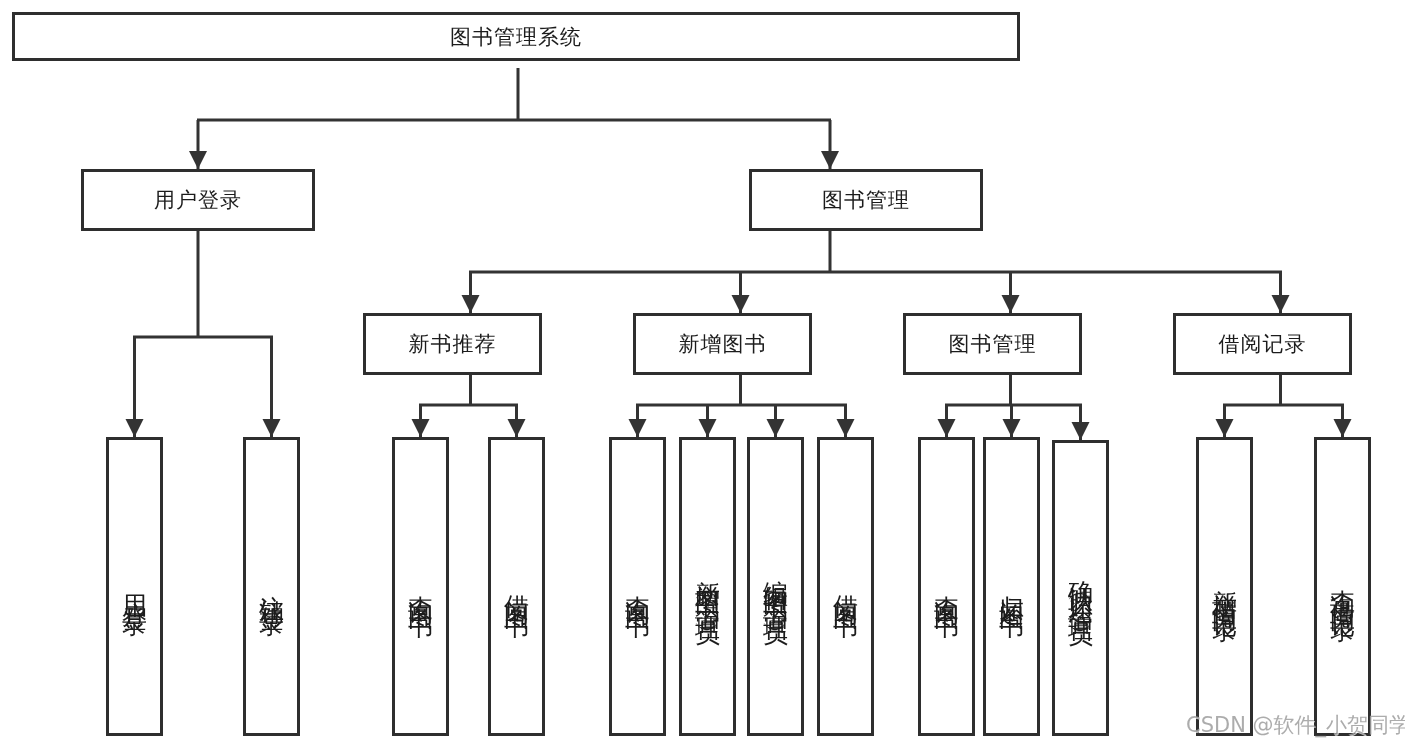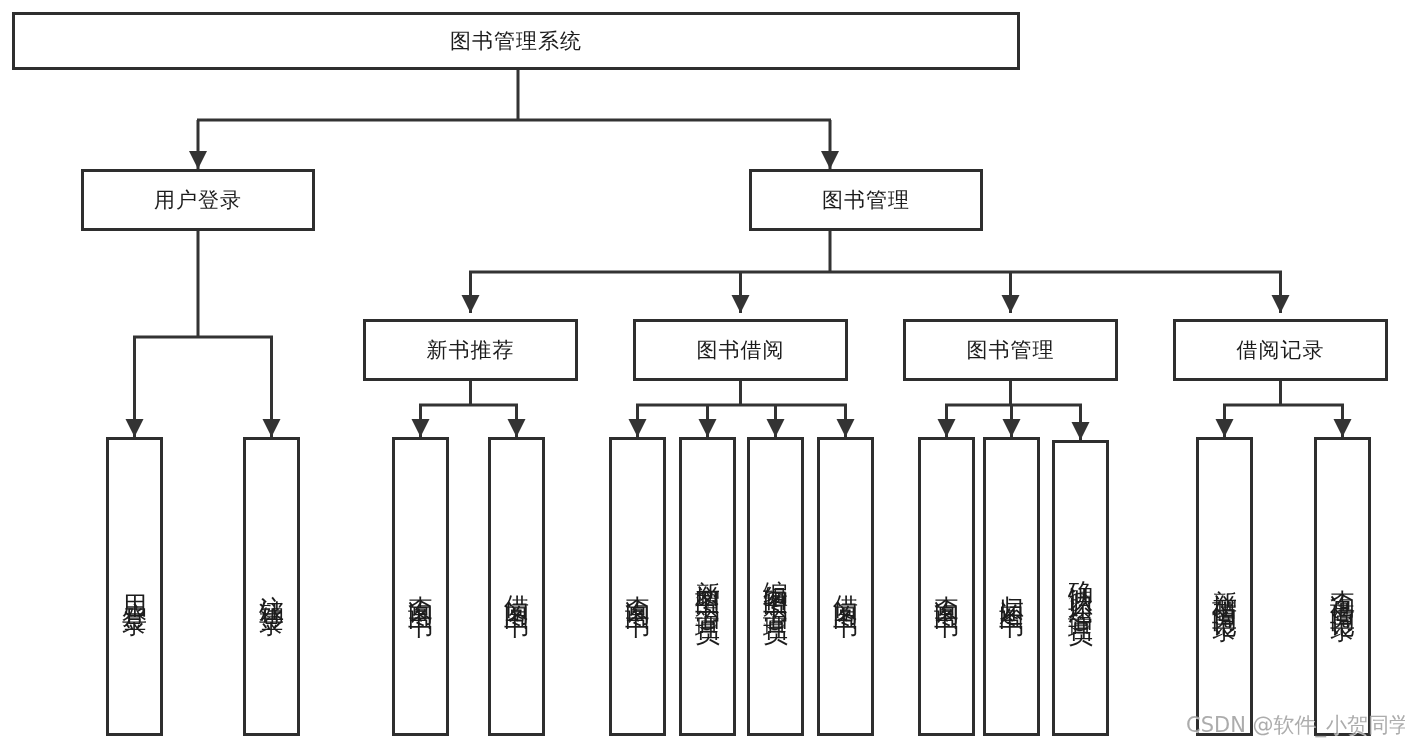--- a/index.html
+++ b/index.html
@@ -31,25 +31,25 @@
     align-items: center;
     justify-content: center;
     z-index: 2;
   }
   .hnode {
     font-size: 21px;
     letter-spacing: 1px;
     white-space: nowrap;
   }
   .root-node {
-    left: 12px; top: 12px; width: 1008px; height: 58px;
+    left: 12px; top: 12px; width: 1008px; height: 49px;
   }
   .l2a { left: 81px;  top: 169px; width: 234px; height: 62px; }
   .l2b { left: 713px; top: 169px; width: 234px; height: 62px; margin-left: 36px; }
-  .l3  { top: 313px; width: 215px; height: 62px; margin-top: 6px; }
+  .l3  { top: 313px; width: 179px; height: 62px; }
   .g1 { left: 363px; }
   .g2 { left: 633px; }
   .g3 { left: 903px; }
   .g4 { left: 1173px; align-items: center; }
   .leaf {
     top: 437px; width: 57px; height: 299px;
   }
   .leaf > span {
     writing-mode: vertical-rl;
     text-orientation: mixed;
@@ -142,21 +142,21 @@
     <span>用户登录</span>
   </div>
   <div class="node hnode l2b">
     <span>图书管理</span>
   </div>
 
   <div class="node hnode l3 g1">
     <span>新书推荐</span>
   </div>
   <div class="node hnode l3 g2">
-    <span>图书借阅</span>
+    <span>新增图书</span>
   </div>
   <div class="node hnode l3 g3">
     <span>图书管理</span>
   </div>
   <div class="node hnode l3 g4">
     <span>借阅记录</span>
   </div>
 
   <div class="node leaf x1">
     <span>用户登录</span>

